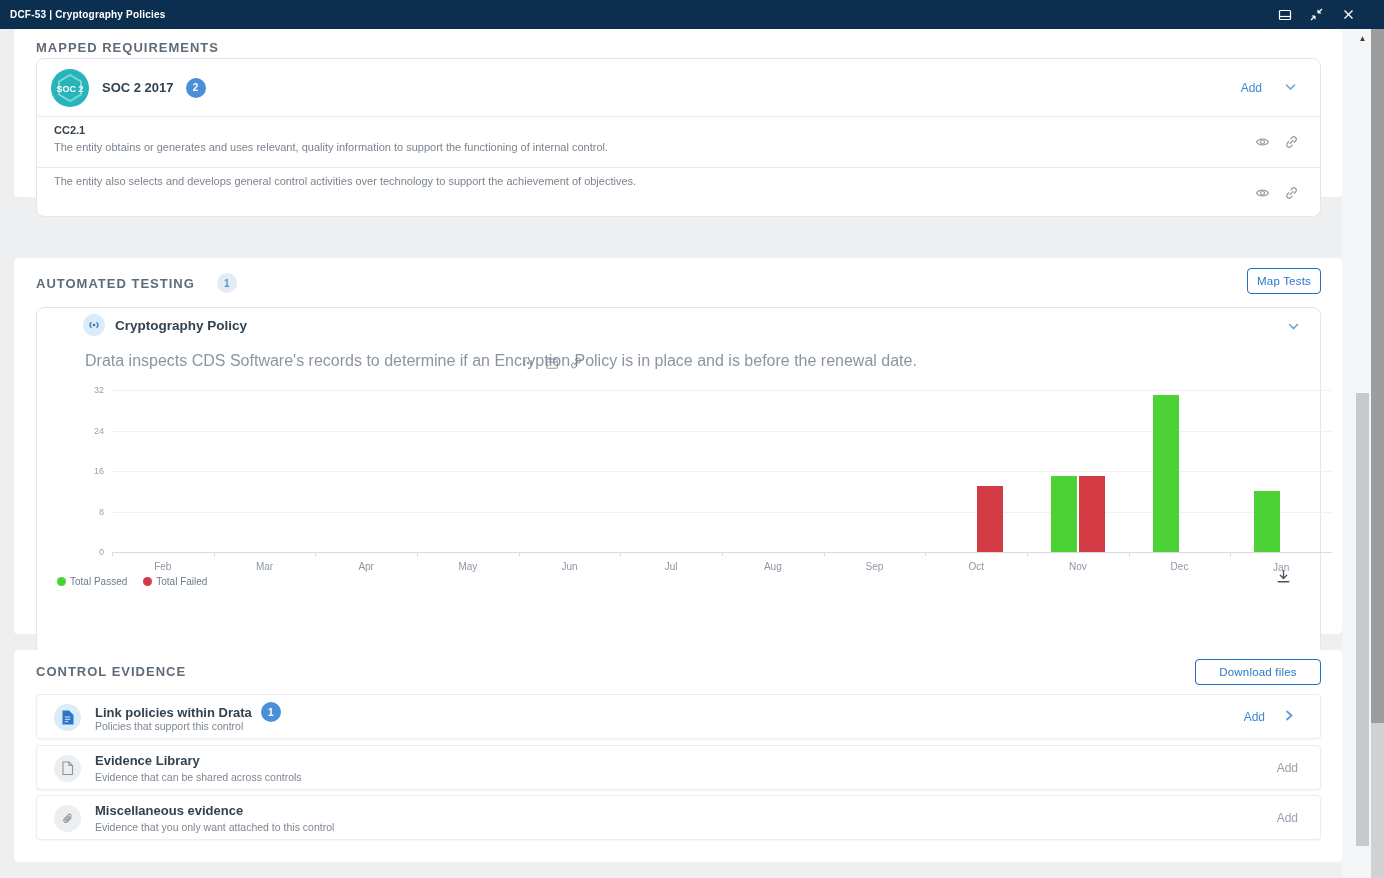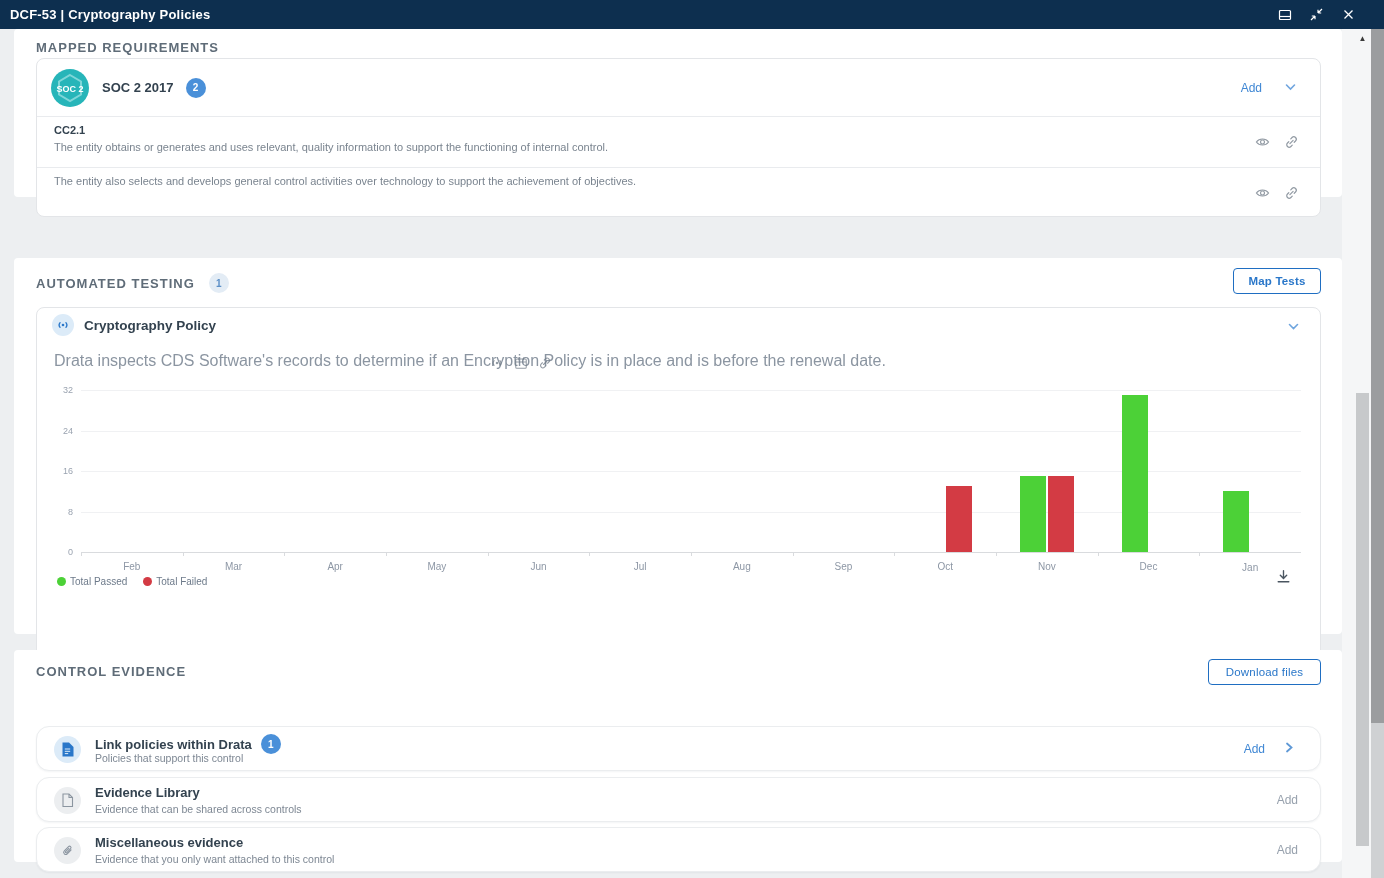--- a/index.html
+++ b/index.html
@@ -1,21 +1,21 @@
 <!DOCTYPE html>
 <html><head>
 <meta charset="utf-8">
 <style>
   * { margin:0; padding:0; box-sizing:border-box; }
   html,body { width:1384px; height:878px; }
   body { font-family:"Liberation Sans","DejaVu Sans",sans-serif; background:#edeff1; position:relative; overflow:hidden; }
 
   .titlebar { position:absolute; left:0; top:0; width:1384px; height:29px; background:#0d2f4f; color:#fff;
     display:flex; align-items:center; padding:0 10px; z-index:5; }
-  .titlebar .title { font-size:13px; font-weight:bold; letter-spacing:.2px; }
+  .titlebar .title { font-size:10px; font-weight:bold; letter-spacing:.2px; }
   .tb-icons { position:absolute; right:28px; top:0; height:29px; display:flex; align-items:center; gap:17px; }
   .tb-icon { width:15px; height:15px; display:flex; align-items:center; justify-content:center; cursor:pointer; }
 
   .section { position:absolute; left:14px; width:1328px; background:#fff; border-radius:4px; }
   .sec-heading { position:absolute; left:22px; font-size:13px; font-weight:bold; color:#5f6c78; letter-spacing:1px; }
 
   .card { position:absolute; left:22px; width:1285px; background:#fff; border:1px solid #e3e5e8; border-radius:8px; }
 
   
   .soc-row { height:57px; display:flex; align-items:center; padding:0 14px; position:relative; }
@@ -54,21 +54,21 @@
   .xtick-label { position:absolute; font-size:10px; color:#8d97a5; text-align:center; width:60px; }
   .xtick-mark { position:absolute; width:1px; height:4px; background:#d9dbde; }
   .bar { position:absolute; width:26px; }
   .legend { position:absolute; left:20px; top:268px; display:flex; gap:16px; }
   .legend-item { display:flex; align-items:center; gap:4px; font-size:10px; color:#6d7a8a; }
   .legend-dot { width:9px; height:9px; border-radius:50%; }
   .dl-icon { position:absolute; right:28px; top:260px; width:17px; height:17px; cursor:pointer; }
 
   
   .ev-row { position:absolute; left:22px; width:1285px; height:45px; background:#fff; border:1px solid #ebedef;
-    border-radius:13px; box-shadow:0 1px 2px rgba(20,40,60,.05);margin-top:32px; }
+    border-radius:4px; box-shadow:0 1px 2px rgba(20,40,60,.05); }
   .ev-icon-circle { position:absolute; left:17px; top:9px; width:27px; height:27px; border-radius:50%; display:flex;
     align-items:center; justify-content:center; }
   .ev-icon-circle.blue { background:#dcebf8; }
   .ev-icon-circle.gray { background:#eceef0; }
   .ev-title { position:absolute; left:58px; top:7px; font-size:13px; font-weight:bold; color:#33424f; display:flex; align-items:center; gap:9px; }
   .ev-sub { position:absolute; left:58px; top:25px; font-size:10.5px; color:#7d8793; }
   .ev-actions { position:absolute; right:22px; top:50%; transform:translateY(-50%); display:flex; align-items:center; gap:18px; }
   .ev-add-gray { color:#97a1ad; font-size:12px; cursor:pointer; }
 
   
@@ -165,27 +165,27 @@
               <path d="M7.2 4.6 l1.4 -1.4 a2.6 2.6 0 0 1 3.7 3.7 l-1.4 1.4"></path>
               <path d="M8.8 11.4 l-1.4 1.4 a2.6 2.6 0 0 1 -3.7 -3.7 l1.4 -1.4"></path>
             </svg>
         </span>
       </div>
     </div>
   </div>
 </div>
 
 <div class="section" style="top:258px; height:376px;">
-  <div class="sec-heading" style="top:15px; display:flex; align-items:center; gap:14px;">
+  <div class="sec-heading" style="top:15px; display:flex; align-items:center; gap:22px;">
     <span>AUTOMATED TESTING</span>
     <span class="badge-light" style="letter-spacing:0;">1</span>
   </div>
-  <button class="btn-outline" style="right:21px; top:10px; width:88px;font-weight:bold;">Map Tests</button>
-
-  <div class="card" style="top:49px; height:386px;">
+  <button class="btn-outline" style="right:21px; top:10px; width:74px;">Map Tests</button>
+
+  <div class="card" style="top:49px; height:386px;padding-left:31px;">
     <div class="test-head">
       <span class="test-icon-circle">
         <svg width="14" height="14" viewBox="0 0 16 16" fill="none" stroke="#2a77c9" stroke-width="1.4" stroke-linecap="round">
             <circle cx="8" cy="8" r="1.5" fill="#2a77c9" stroke="none"></circle>
             <path d="M4.6 5.2 a4.4 4.4 0 0 0 0 5.6 M11.4 5.2 a4.4 4.4 0 0 1 0 5.6"></path>
           </svg>
       </span>
       <span class="test-title">Cryptography Policy</span>
       <span class="icon-btn" style="position:absolute; right:18px; top:12px;">
         <svg width="13" height="13" viewBox="0 0 13 13" fill="none" stroke="#3f87d4" stroke-width="1.6" stroke-linecap="round">
@@ -272,21 +272,21 @@
       <svg width="17" height="17" viewBox="0 0 16 16" fill="none" stroke="#4a5560" stroke-width="1.3" stroke-linecap="round">
           <path d="M8 2.5 v7 M5 6.8 L8 9.8 L11 6.8"></path>
           <path d="M3 13 h10"></path>
         </svg>
     </span>
   </div>
 </div>
 
 <div class="section" style="top:650px; height:212px;">
   <div class="sec-heading" style="top:14px;">CONTROL EVIDENCE</div>
-  <button class="btn-outline" style="right:21px; top:9px; width:113px;">Download files</button>
+  <button class="btn-outline" style="right:21px; top:9px; width:126px;">Download files</button>
 
   <div class="ev-row" style="top:44px;">
     <span class="ev-icon-circle blue">
       <svg width="13" height="15" viewBox="0 0 13 15">
           <path d="M1.5 0.5 h6.5 l4.5 4.5 v9.5 h-11 Z" fill="#2a77c9"></path>
           <path d="M3.8 7 h5.4 M3.8 9.3 h5.4 M3.8 11.6 h3.4" stroke="#dcebf8" stroke-width="1"></path>
         </svg>
     </span>
     <div class="ev-title">
       <span>Link policies within Drata</span>

